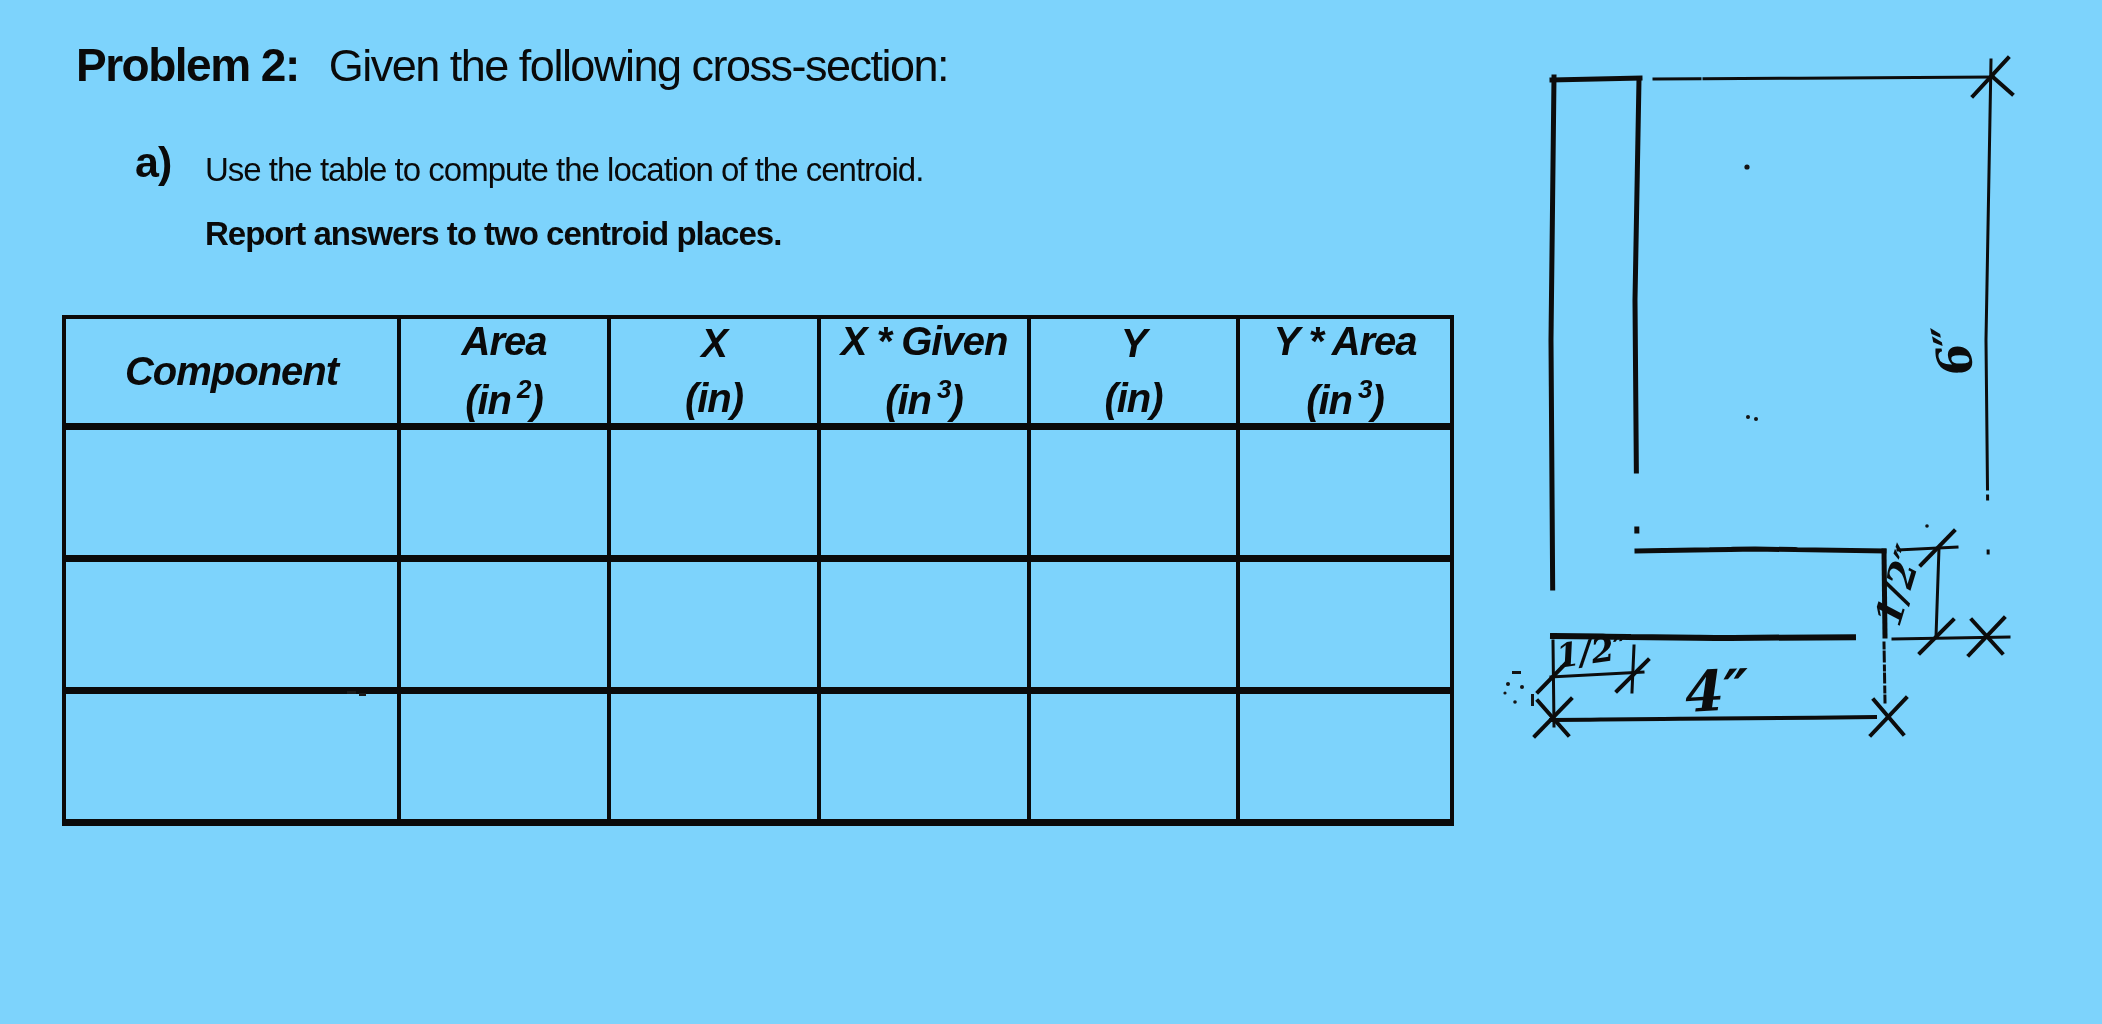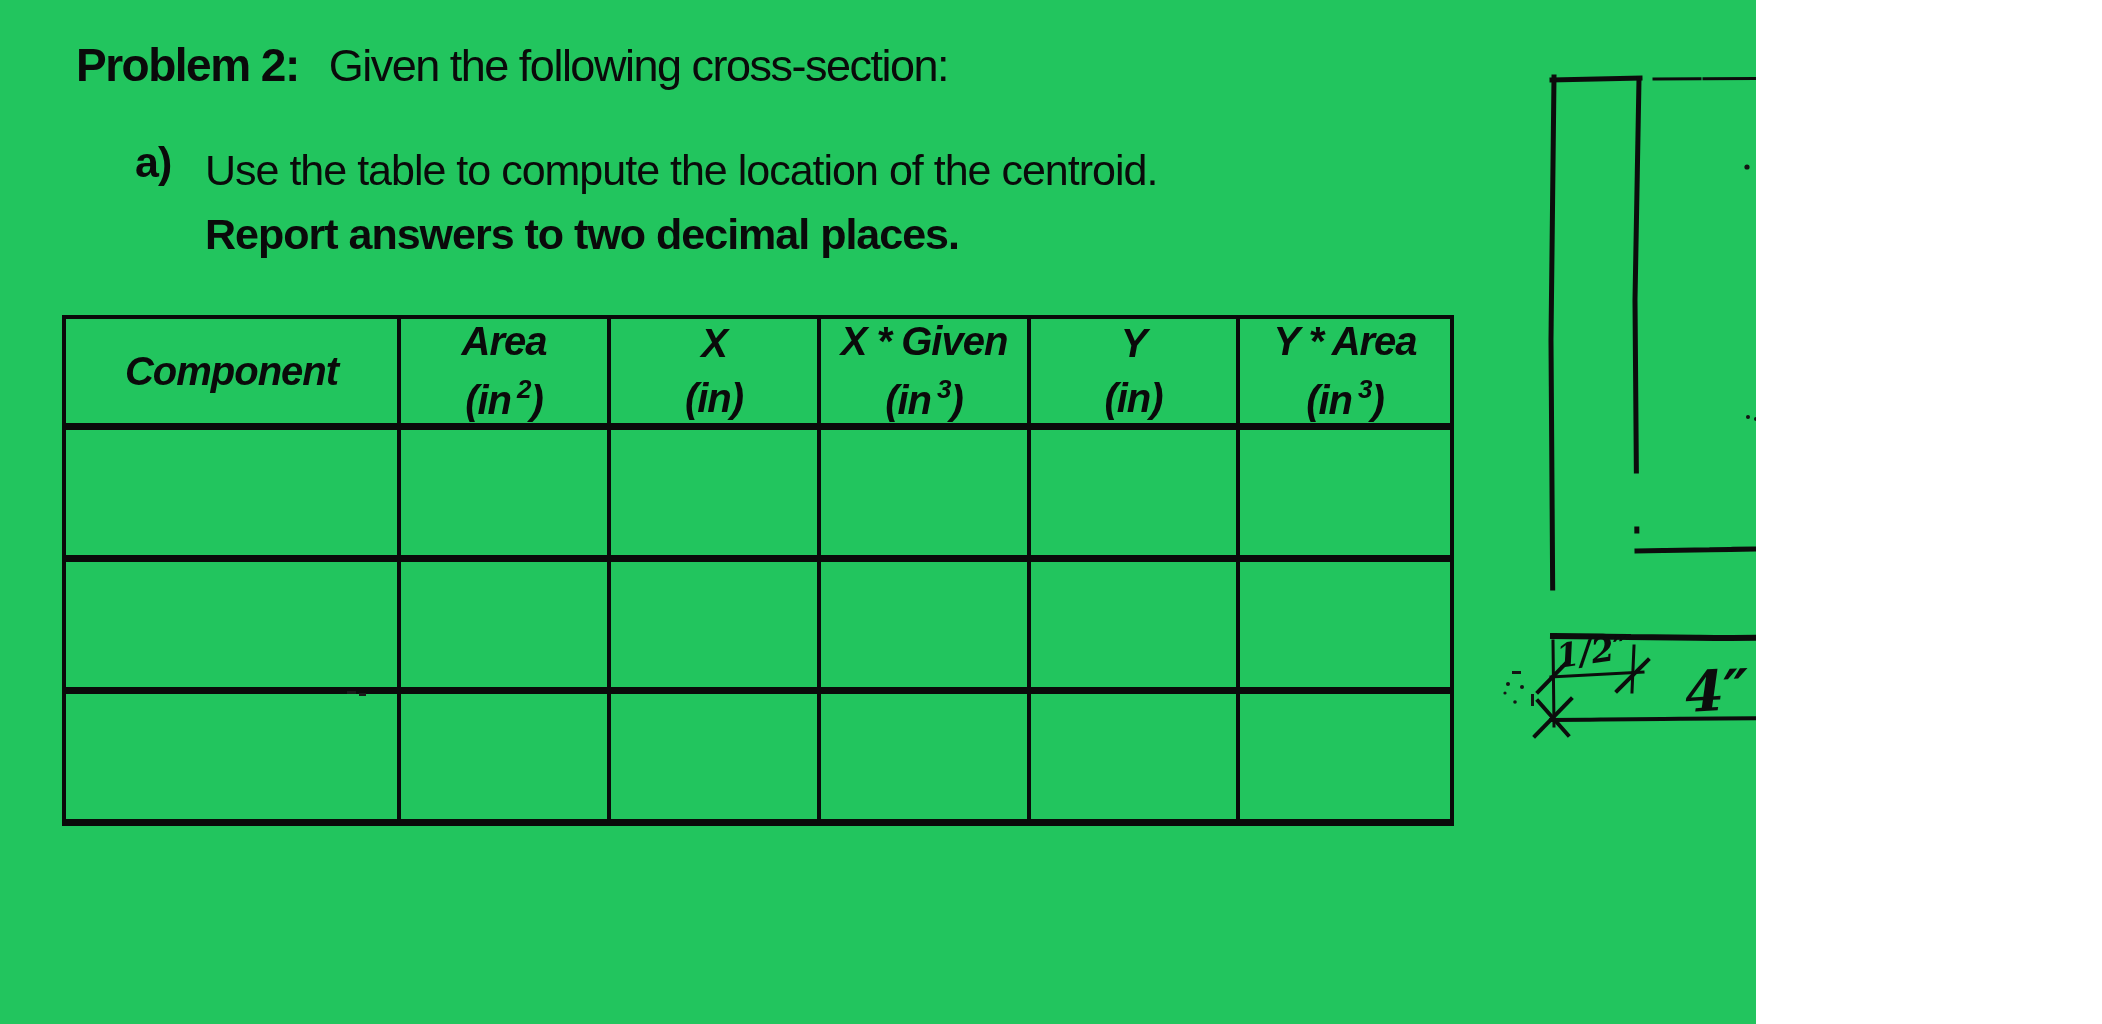--- a/index.html
+++ b/index.html
@@ -1,31 +1,31 @@
 <!DOCTYPE html>
 <html><head>
 <meta charset="utf-8">
 <style>
   html,body { margin:0; padding:0; background:#ffffff; }
   .page {
-    position:relative; width:1756px; height:1024px; background:#22c55e;
+    position:relative; width:2102px; height:1024px; background:#7dd3fc;
     font-family:"Liberation Sans", sans-serif; color:#0a0a0a; overflow:hidden;
   }
   .b { font-weight:700; }
 
   
   .title {
     position:absolute; left:76px; top:38px;
     font-size:45px; letter-spacing:-1.5px; white-space:nowrap;
   }
   .title .num { font-size:46px; margin-right:30px; }
 
   .part-a { position:absolute; left:135px; top:138px; display:flex; }
   .part-a .ilabel { width:70px; font-size:43px; letter-spacing:-1px; }
-  .part-a .ilines { font-size:43px; line-height:64px; letter-spacing:-1px; white-space:nowrap; }
+  .part-a .ilines { font-size:33px; line-height:64px; letter-spacing:-1px; white-space:nowrap; }
 
   
   .worktable {
     position:absolute; left:62px; top:315px; width:1388px;
     border-collapse:collapse; table-layout:fixed;font-style:italic;
   }
   .worktable th, .worktable td { border:4px solid #0a0a0a; padding:0; }
   .worktable thead th { border-bottom-width:7px; }
   .worktable tbody td { border-bottom-width:7px; height:125px; }
   .worktable thead th {
@@ -53,21 +53,21 @@
 <div class="page">
 
   <div class="title">
     <span class="b num">Problem 2:</span><span>Given the following cross-section:</span>
   </div>
 
   <div class="part-a">
     <span class="ilabel b">a)</span>
     <div class="ilines">
       <div>Use the table to compute the location of the centroid.</div>
-      <div class="b">Report answers to two decimal places.</div>
+      <div class="b">Report answers to two centroid places.</div>
     </div>
   </div>
 
   <table class="worktable">
     <colgroup>
       <col style="width:335px">
         <col style="width:210px">
         <col style="width:210px">
       <col style="width:210px">
         <col style="width:209px">

